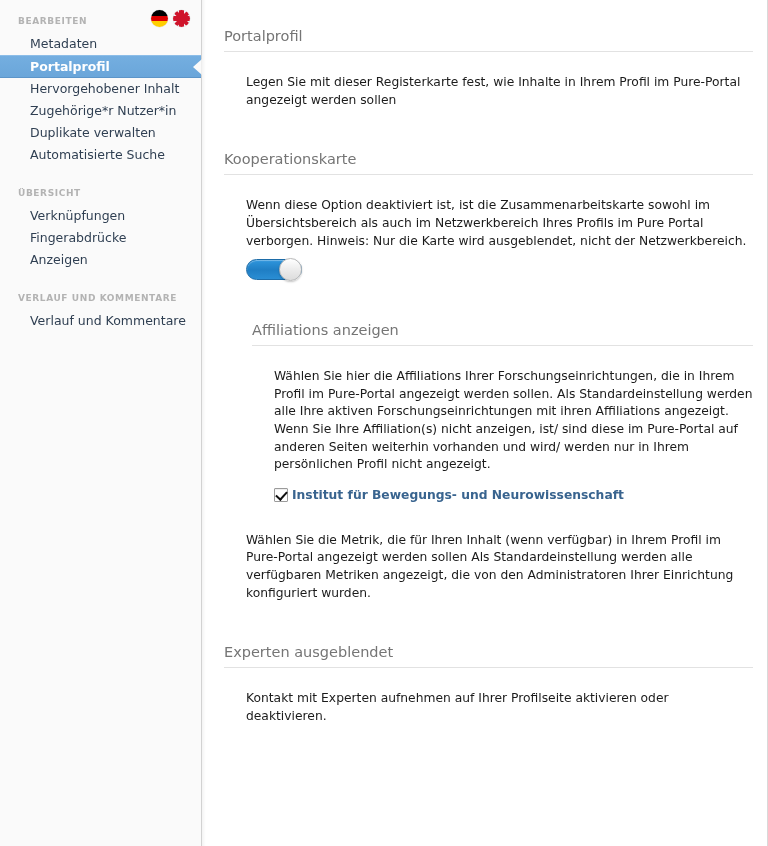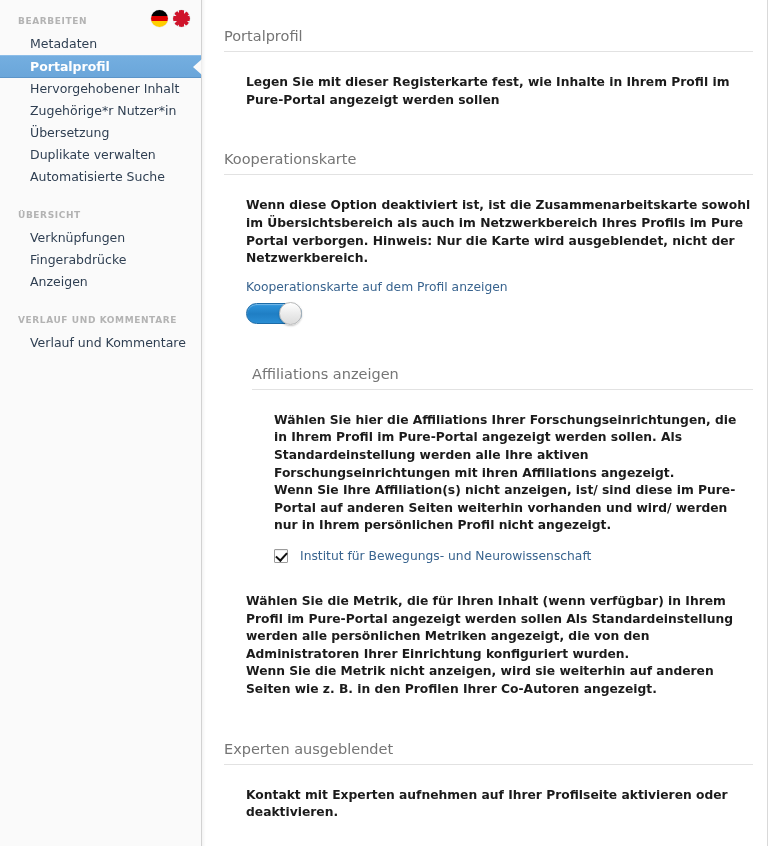--- a/index.html
+++ b/index.html
@@ -134,21 +134,20 @@
     padding: 10px 0 7px 0;
     border-bottom: 1px solid #e2e2e2;
   }
   .section-body { padding: 10px 0 6px 22px; }
   .section-body p {
     margin: 0;
     font-size: 12.3px;
     line-height: 17.6px;
     color: #1b1b1b;
     max-width: 516px;
-    font-weight: bold;
   }
   .link-label {
     display: block;
     margin-top: 12px;
     font-size: 12.3px;
     color: #39648f;
     text-decoration: none;
     cursor: pointer;
   }
 
@@ -179,21 +178,22 @@
     background: linear-gradient(to bottom, #ffffff 0%, #eaeaea 55%, #dcdcdc 100%);
     border: 1px solid #b9b9b9;
     box-shadow: 0 1px 2px rgba(0,0,0,0.22);
   }
 
   
   .check-row {
     margin-top: 14px;
     display: flex;
     align-items: center;
-    gap: 12px;
+    gap: 4px;
+    font-weight: bold;
   }
   .checkbox {
     width: 14px; height: 14px;
     border: 1px solid #9b9b9b;
     background: #ffffff;
     border-radius: 1px;
     position: relative;
     flex: 0 0 14px;
     cursor: pointer;
     box-shadow: inset 0 1px 1px rgba(0,0,0,0.07);
@@ -239,23 +239,20 @@
       <div class="side-item selected">
         <span>Portalprofil</span>
       </div>
       <div class="side-item">
         <span>Hervorgehobener Inhalt</span>
       </div>
       <div class="side-item">
         <span>Zugehörige*r Nutzer*in</span>
       </div>
       <div class="side-item">
-        <span>Übersetzung</span>
-      </div>
-      <div class="side-item">
         <span>Duplikate verwalten</span>
       </div>
       <div class="side-item">
         <span>Automatisierte Suche</span>
       </div>
     </div>
 
     <div class="side-group" style="padding-top:22px;">
       <div class="side-group-title">ÜBERSICHT</div>
       <div style="height:7px"></div>
@@ -286,21 +283,20 @@
       <h2 class="section-title">Portalprofil</h2>
       <div class="section-body">
         <p>Legen Sie mit dieser Registerkarte fest, wie Inhalte in Ihrem Profil im Pure-Portal angezeigt werden sollen</p>
       </div>
     </section>
 
     <section class="section" style="padding-top:14px;">
       <h2 class="section-title">Kooperationskarte</h2>
       <div class="section-body">
         <p>Wenn diese Option deaktiviert ist, ist die Zusammenarbeitskarte sowohl im Übersichtsbereich als auch im Netzwerkbereich Ihres Profils im Pure Portal verborgen. Hinweis: Nur die Karte wird ausgeblendet, nicht der Netzwerkbereich.</p>
-        <a class="link-label">Kooperationskarte auf dem Profil anzeigen</a>
         <div class="toggle">
           <span class="tg-text">An</span>
           <span class="tg-knob"></span>
         </div>
       </div>
     </section>
 
     <section class="section" style="padding-top:14px;margin-left:28px;">
       <h2 class="section-title">Affiliations anzeigen</h2>
       <div class="section-body">
@@ -308,22 +304,21 @@
         <p>Wenn Sie Ihre Affiliation(s) nicht anzeigen, ist/ sind diese im Pure-Portal auf anderen Seiten weiterhin vorhanden und wird/ werden nur in Ihrem persönlichen Profil nicht angezeigt.</p>
         <div class="check-row">
           <span class="checkbox"></span>
           <span class="check-label">Institut für Bewegungs- und Neurowissenschaft</span>
         </div>
       </div>
     </section>
 
     <section class="section" style="padding-top:14px;">
       <div class="section-body">
-        <p>Wählen Sie die Metrik, die für Ihren Inhalt (wenn verfügbar) in Ihrem Profil im Pure-Portal angezeigt werden sollen Als Standardeinstellung werden alle persönlichen Metriken angezeigt, die von den Administratoren Ihrer Einrichtung konfiguriert wurden.</p>
-        <p>Wenn Sie die Metrik nicht anzeigen, wird sie weiterhin auf anderen Seiten wie z. B. in den Profilen Ihrer Co-Autoren angezeigt.</p>
+        <p>Wählen Sie die Metrik, die für Ihren Inhalt (wenn verfügbar) in Ihrem Profil im Pure-Portal angezeigt werden sollen Als Standardeinstellung werden alle verfügbaren Metriken angezeigt, die von den Administratoren Ihrer Einrichtung konfiguriert wurden.</p>
       </div>
     </section>
 
     <section class="section" style="padding-top:14px;">
       <h2 class="section-title">Experten ausgeblendet</h2>
       <div class="section-body">
         <p>Kontakt mit Experten aufnehmen auf Ihrer Profilseite aktivieren oder deaktivieren.</p>
 
       </div>
     </section>

